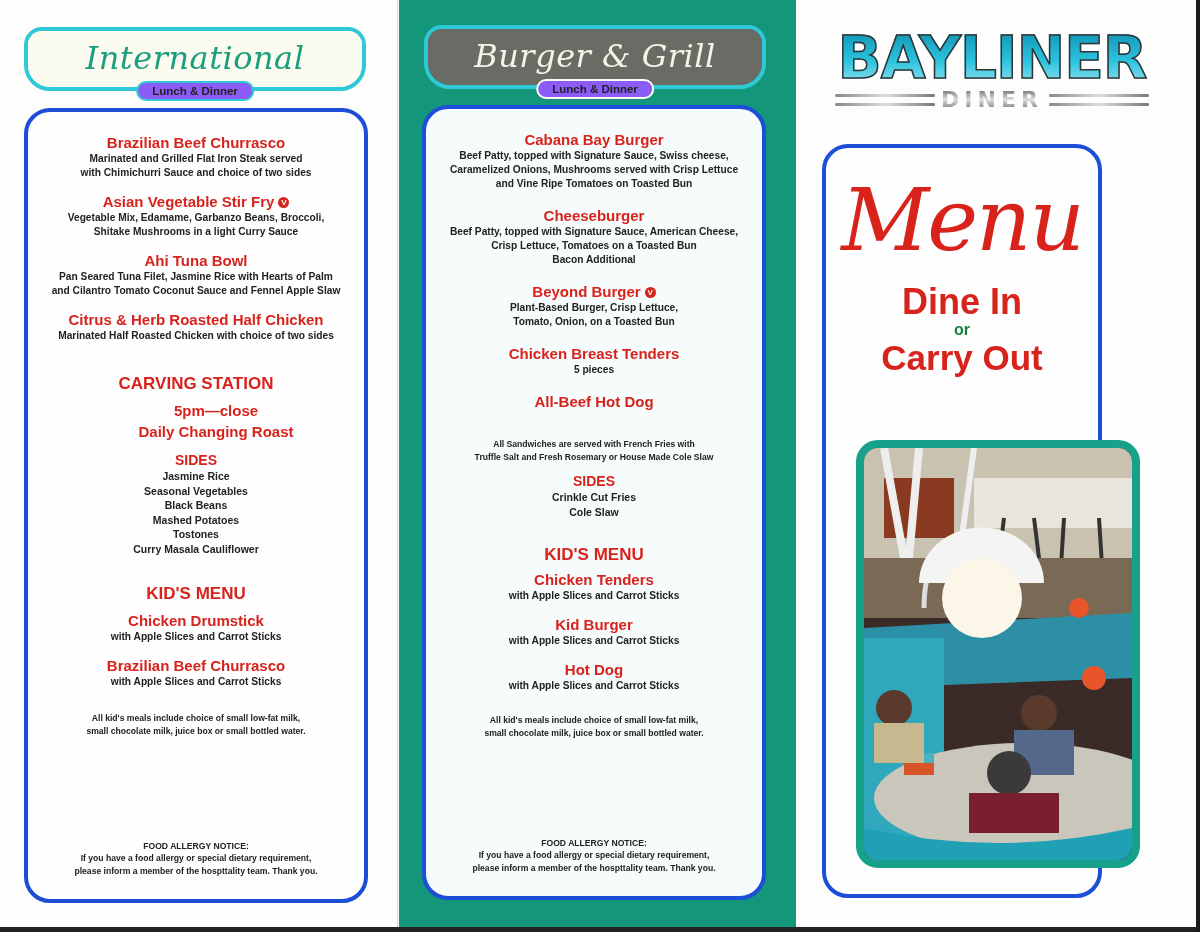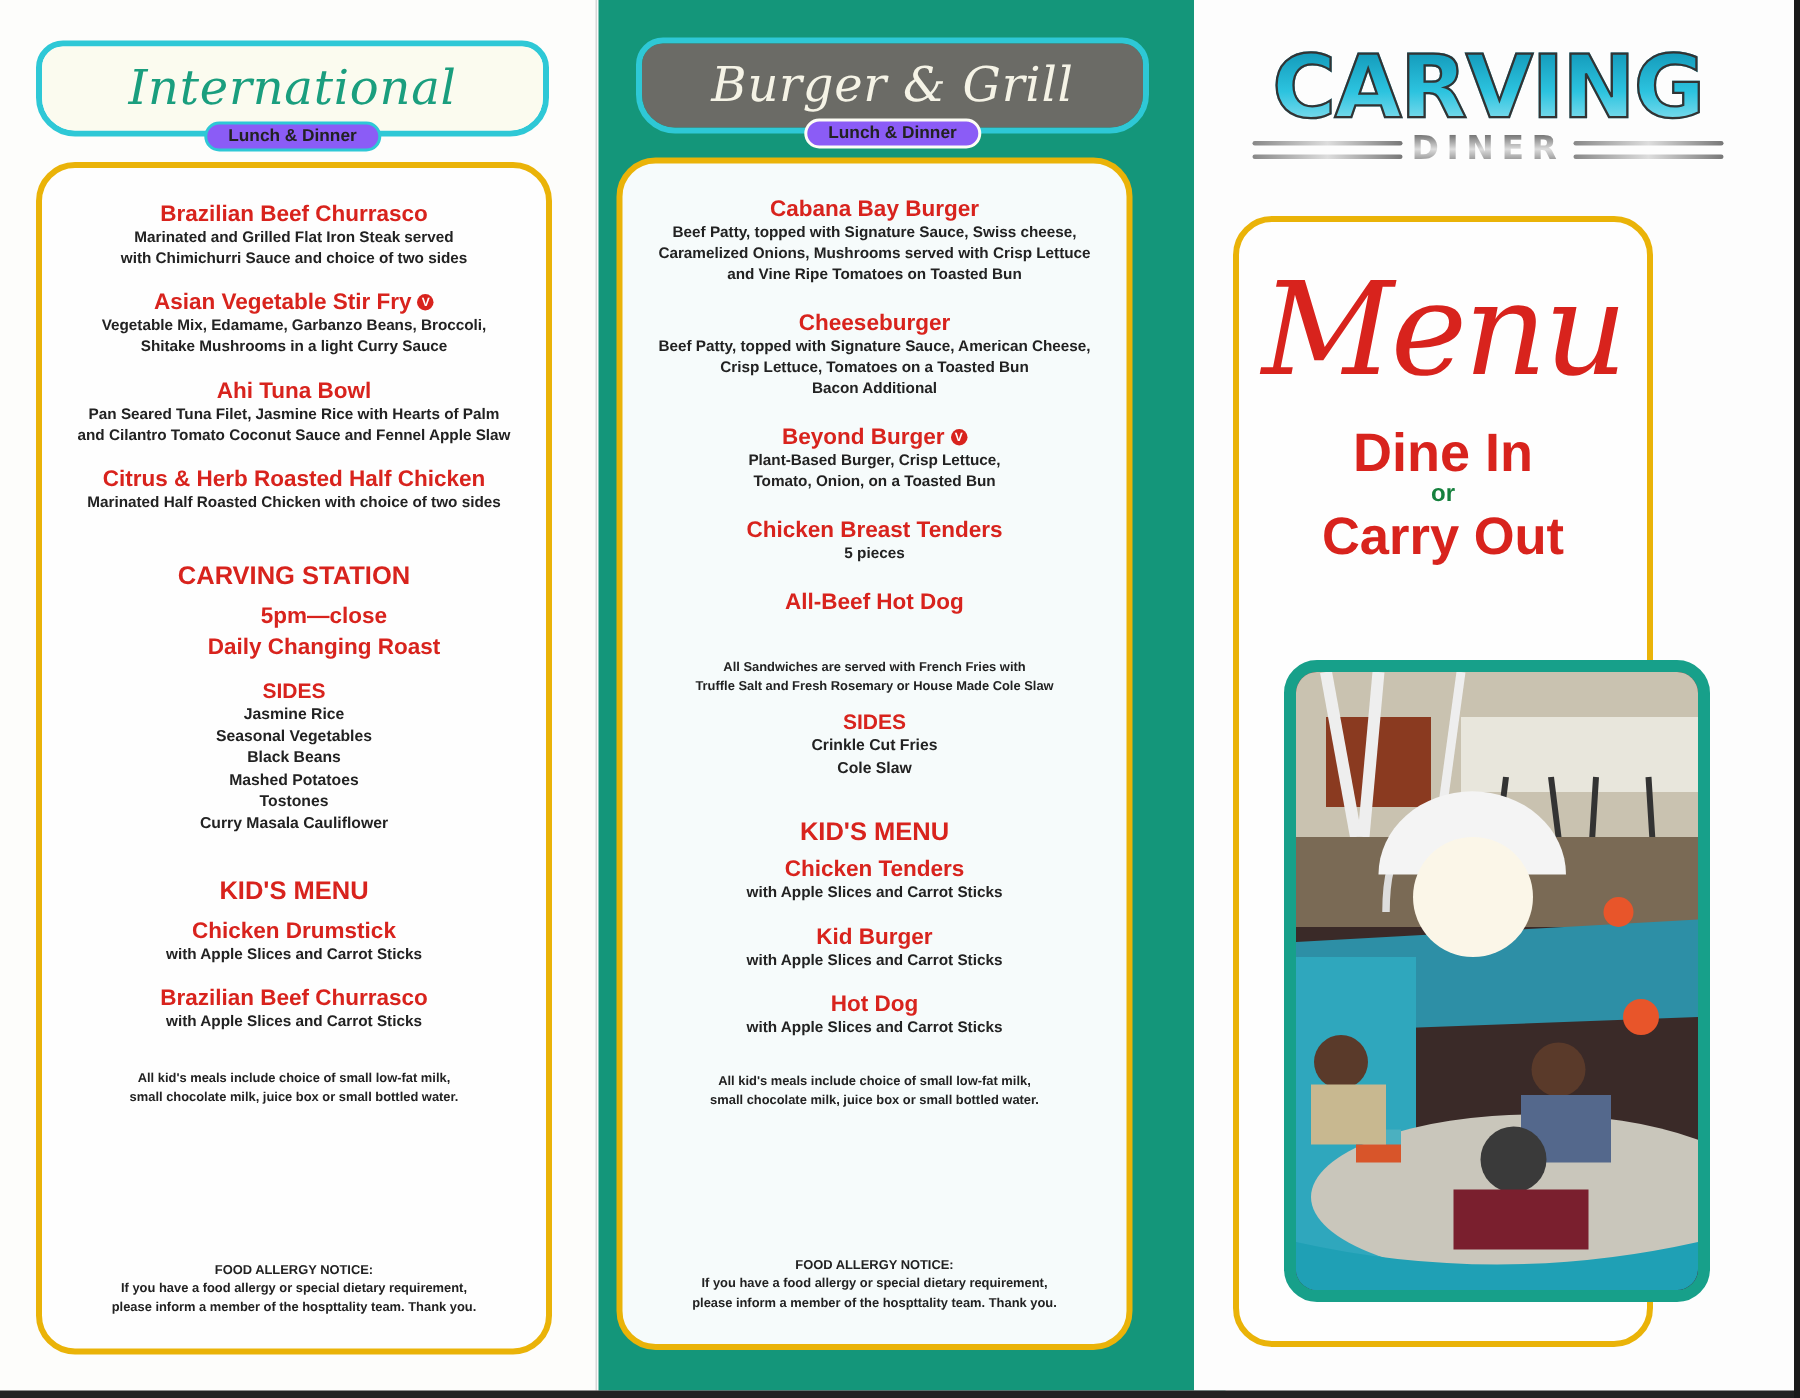--- a/index.html
+++ b/index.html
@@ -23,24 +23,24 @@
   .hdr-title { position: absolute; left: 0; right: 0; top: 8px; text-align: center;
                font-family: "DejaVu Serif", serif; font-style: italic; font-size: 32px; letter-spacing: 0.5px; }
   .hdr-left .hdr-title { color: #1a9e7e; }
   .hdr-mid .hdr-title { color: #f5f3e6; }
   .hdr-pill { position: absolute; left: 50%; transform: translateX(-50%); bottom: -14px;
               background: #8b5cf6; border: 2px solid #2ec8d6; border-radius: 14px;
               padding: 2px 14px; font-size: 11.5px; font-weight: bold; color: #222; white-space: nowrap; }
   .hdr-mid .hdr-pill { border-color: #fdfdf6; }
 
   
-  .card { position: absolute; border: 4px solid #eab308; border-radius: 26px; background: #fefefe;
+  .card { position: absolute; border: 4px solid #1d4ed8; border-radius: 26px; background: #fefefe;
           text-align: center; }
   .card-left { left: 24px; top: 108px; width: 344px; height: 795px; }
-  .card-mid { left: 12px; top: 105px; width: 344px; height: 795px; background: #f6fbfb; }
+  .card-mid { left: 23px; top: 105px; width: 344px; height: 795px; background: #f6fbfb; }
   .card-right { left: 26px; top: 144px; width: 280px; height: 754px; }
 
   .item { margin-bottom: 13px; }
   .item-name { color: #d8231d; font-weight: bold; font-size: 15px; line-height: 18px; font-stretch: condensed; }
   .item-desc { color: #222; font-weight: bold; font-size: 10.2px; line-height: 14px; }
   .section-title { color: #d8231d; font-weight: bold; font-size: 17px; line-height: 20px; margin-top: 6px; }
   .sub-red { color: #d8231d; font-weight: bold; font-size: 15px; line-height: 21px; padding-left: 40px; }
   .sides-title { color: #d8231d; font-weight: bold; font-size: 14px; line-height: 17px; margin-top: 10px; }
   .sides-list div { color: #222; font-weight: bold; font-size: 10.5px; line-height: 14.5px; }
   .note { color: #222; font-weight: bold; font-size: 8.6px; line-height: 12.5px; }
@@ -211,21 +211,21 @@
     <div class="allergy">
       <div>FOOD ALLERGY NOTICE:</div>
       <div>If you have a food allergy or special dietary requirement,</div>
       <div>please inform a member of the hospttality team. Thank you.</div>
     </div>
   </div>
 </div>
 
 <div class="panel panel-right">
   <div class="logo">
-    <div class="logo-main">CARVING</div>
+    <div class="logo-main">BAYLINER</div>
     <div class="logo-sub-row">
       <div class="logo-lines">
           <span></span>
           <span></span>
         </div>
       <div class="logo-sub">DINER</div>
       <div class="logo-lines">
           <span></span>
           <span></span>
         </div>

